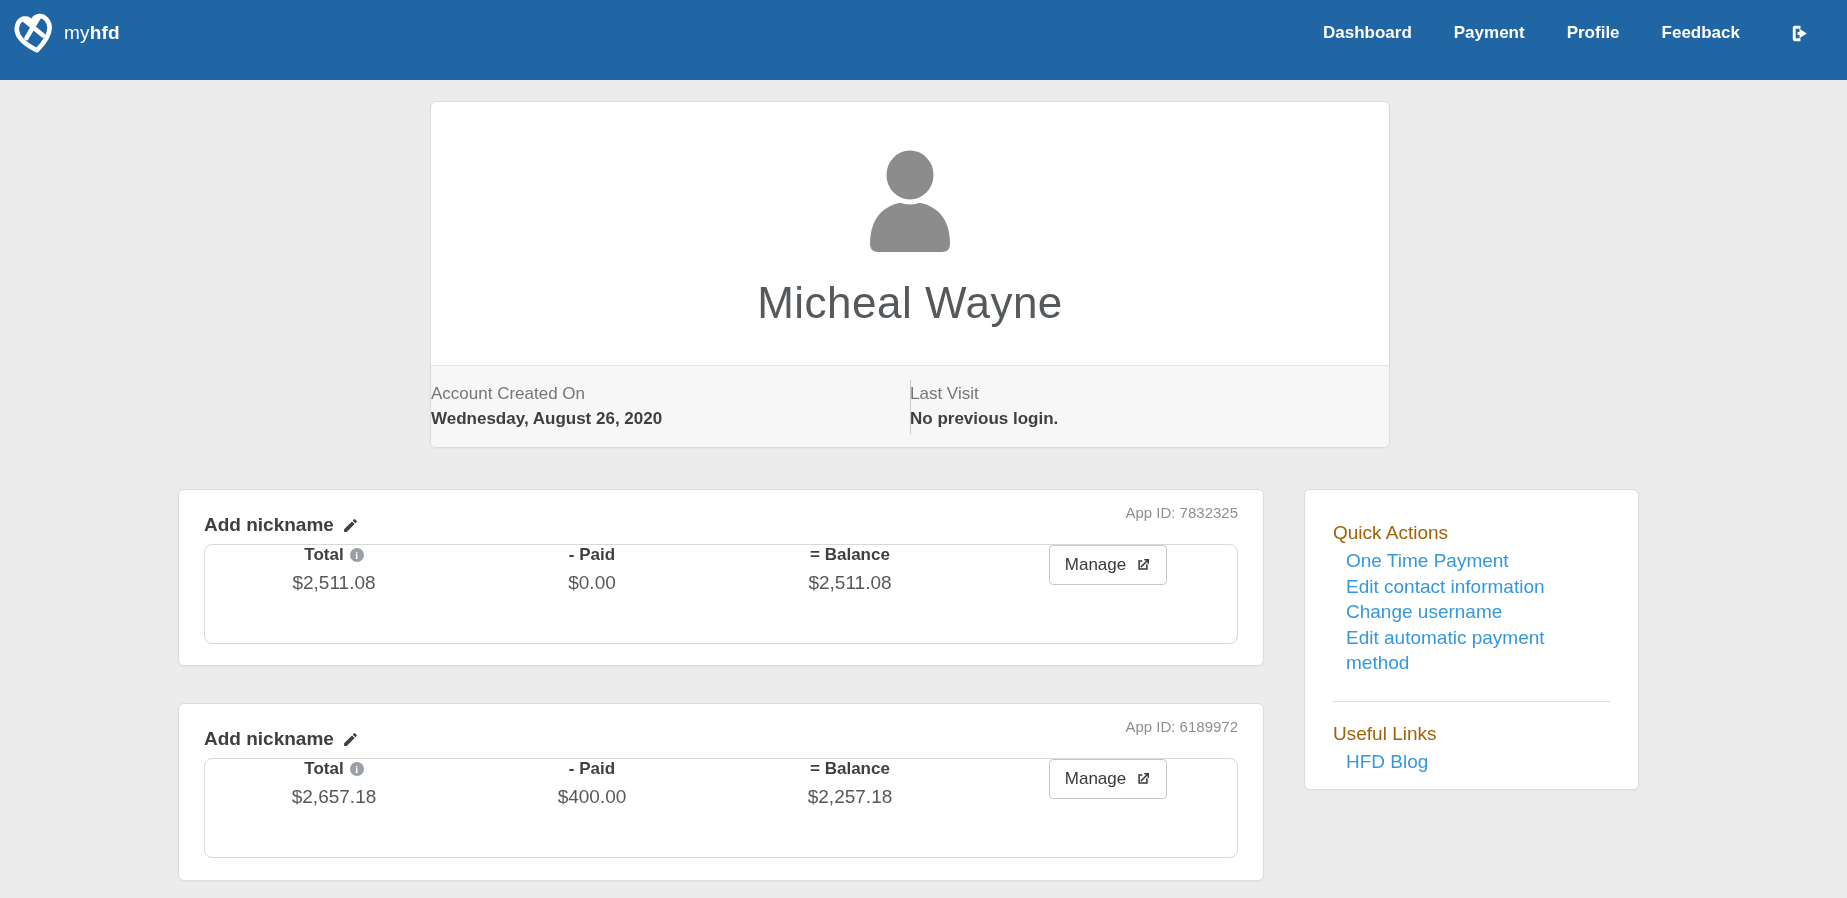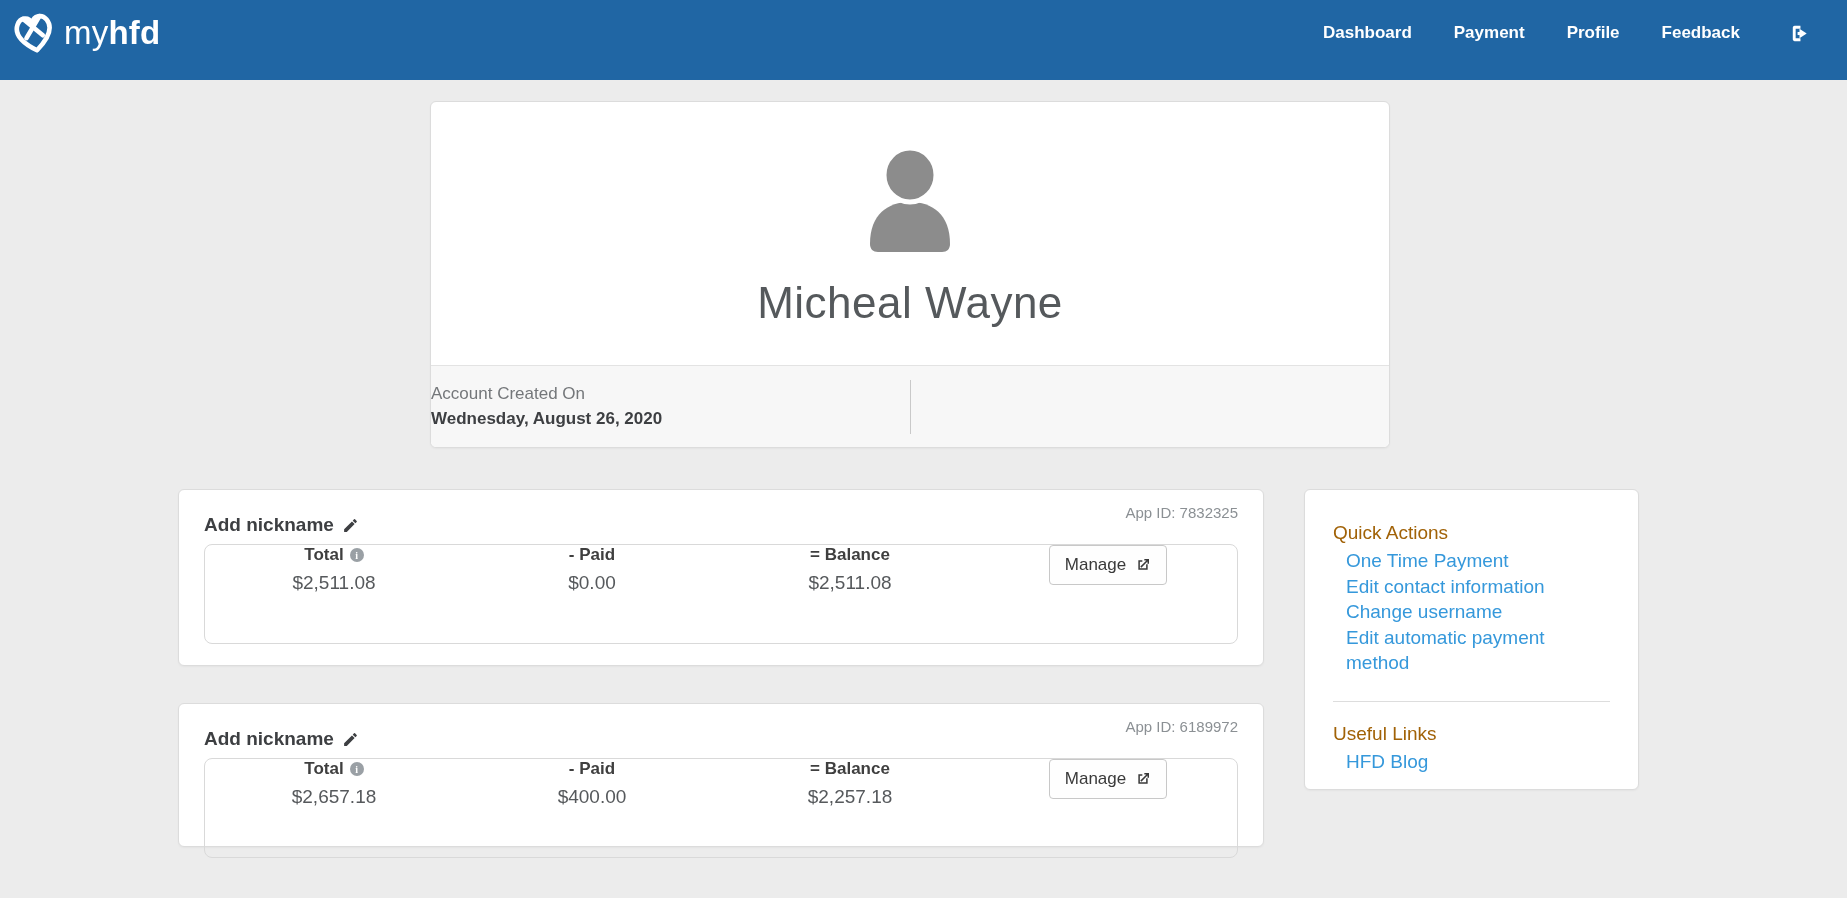--- a/index.html
+++ b/index.html
@@ -13,21 +13,21 @@
   }
 
   
   .navbar {
     position:absolute; top:0; left:0; width:1847px; height:80px;
     background:#2066a4;
     display:flex; align-items:center;
     padding:0 36px 14px 10px;
   }
   .brand { display:flex; align-items:center; gap:6px; cursor:pointer; }
-  .brand-text { color:#fff; font-size:33px; letter-spacing:.2px; }
+  .brand-text { color:#fff; font-size:19px; letter-spacing:.2px; }
   .brand-text .light { font-weight:400; }
   .brand-text .bold  { font-weight:700; }
   .nav-links { margin-left:auto; display:flex; align-items:center; gap:42px; }
   .nav-link {
     color:#fff; font-size:17px; font-weight:700; text-decoration:none; cursor:pointer;
   }
   .signout { margin-left:6px; cursor:pointer; display:flex; align-items:center; }
 
   
   .card {
@@ -56,21 +56,21 @@
   }
   .pf-label { font-size:17px; color:#74777a; }
   .pf-value { font-size:17px; font-weight:700; color:#3d3f42; }
   .pf-divider {
     position:absolute; left:50%; top:14px; width:1px; height:54px; background:#c9c9c9;
   }
 
   
   .account-card { left:178px; width:1086px; height:177px; }
   .account-card.first  { top:489px; }
-  .account-card.second { top:703px; height:144px; }
+  .account-card.second { top:703px; height:178px; }
   .app-id { position:absolute; top:14px; right:25px; font-size:15px; color:#8b9094; }
   .nickname {
     position:absolute; top:24px; left:25px;
     font-size:19px; font-weight:700; color:#3d3f42;
     display:flex; align-items:center; gap:8px; cursor:pointer;
   }
   .summary-box {
     position:absolute; left:25px; right:25px; top:54px; height:100px;
     border:1px solid #d9d9d9; border-radius:8px;
     display:flex; align-items:flex-start;
@@ -149,20 +149,24 @@
       </svg>
     </span>
     <div class="profile-name">Micheal Wayne</div>
   </div>
   <div class="profile-footer">
     <div class="pf-col">
       <div class="pf-label">Account Created On</div>
       <div class="pf-value">Wednesday, August 26, 2020</div>
     </div>
     <div class="pf-divider"></div>
+    <div class="pf-col">
+      <div class="pf-label">Last Visit</div>
+      <div class="pf-value">No previous login.</div>
+    </div>
   </div>
 </div>
 
 <div class="card account-card first">
   <div class="app-id">App ID: 7832325</div>
   <div class="nickname">
     <span>Add nickname</span>
     <span>
       <svg width="17" height="17" viewBox="0 0 24 24">
         <path d="M3 17.25V21h3.75L17.81 9.94l-3.75-3.75L3 17.25zM20.71 7.04c.39-.39.39-1.02 0-1.41l-2.34-2.34a.9959.9959 0 0 0-1.41 0l-1.83 1.83 3.75 3.75 1.83-1.83z" fill="#3d3f42"></path>

